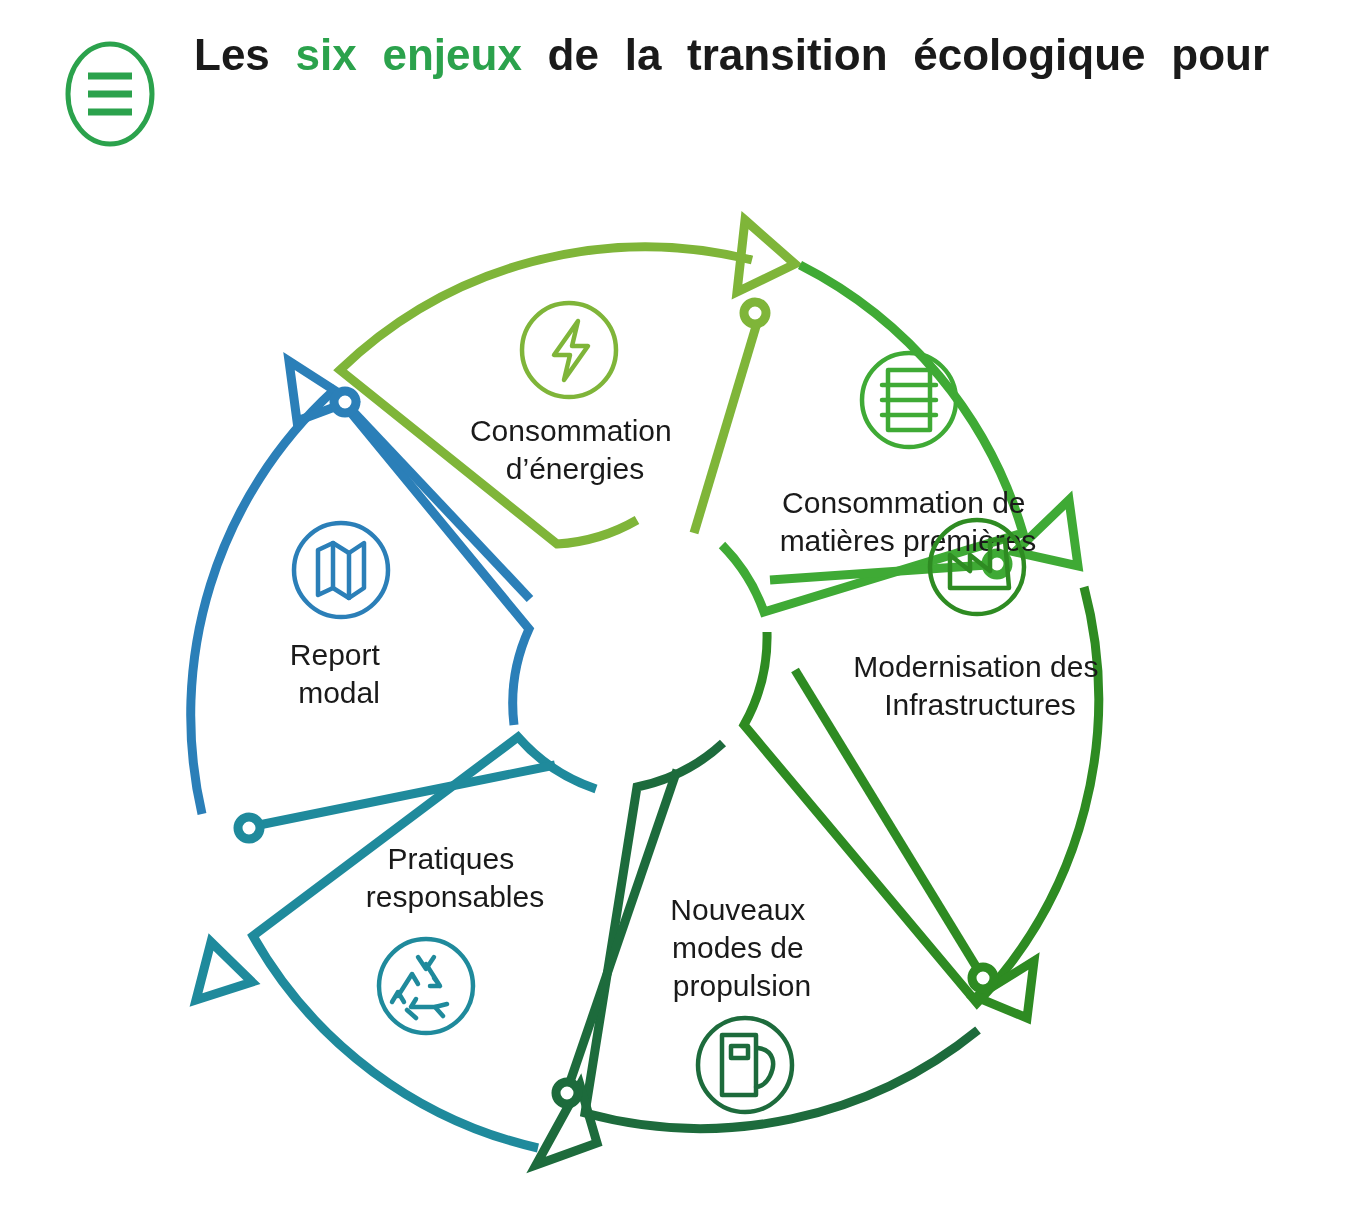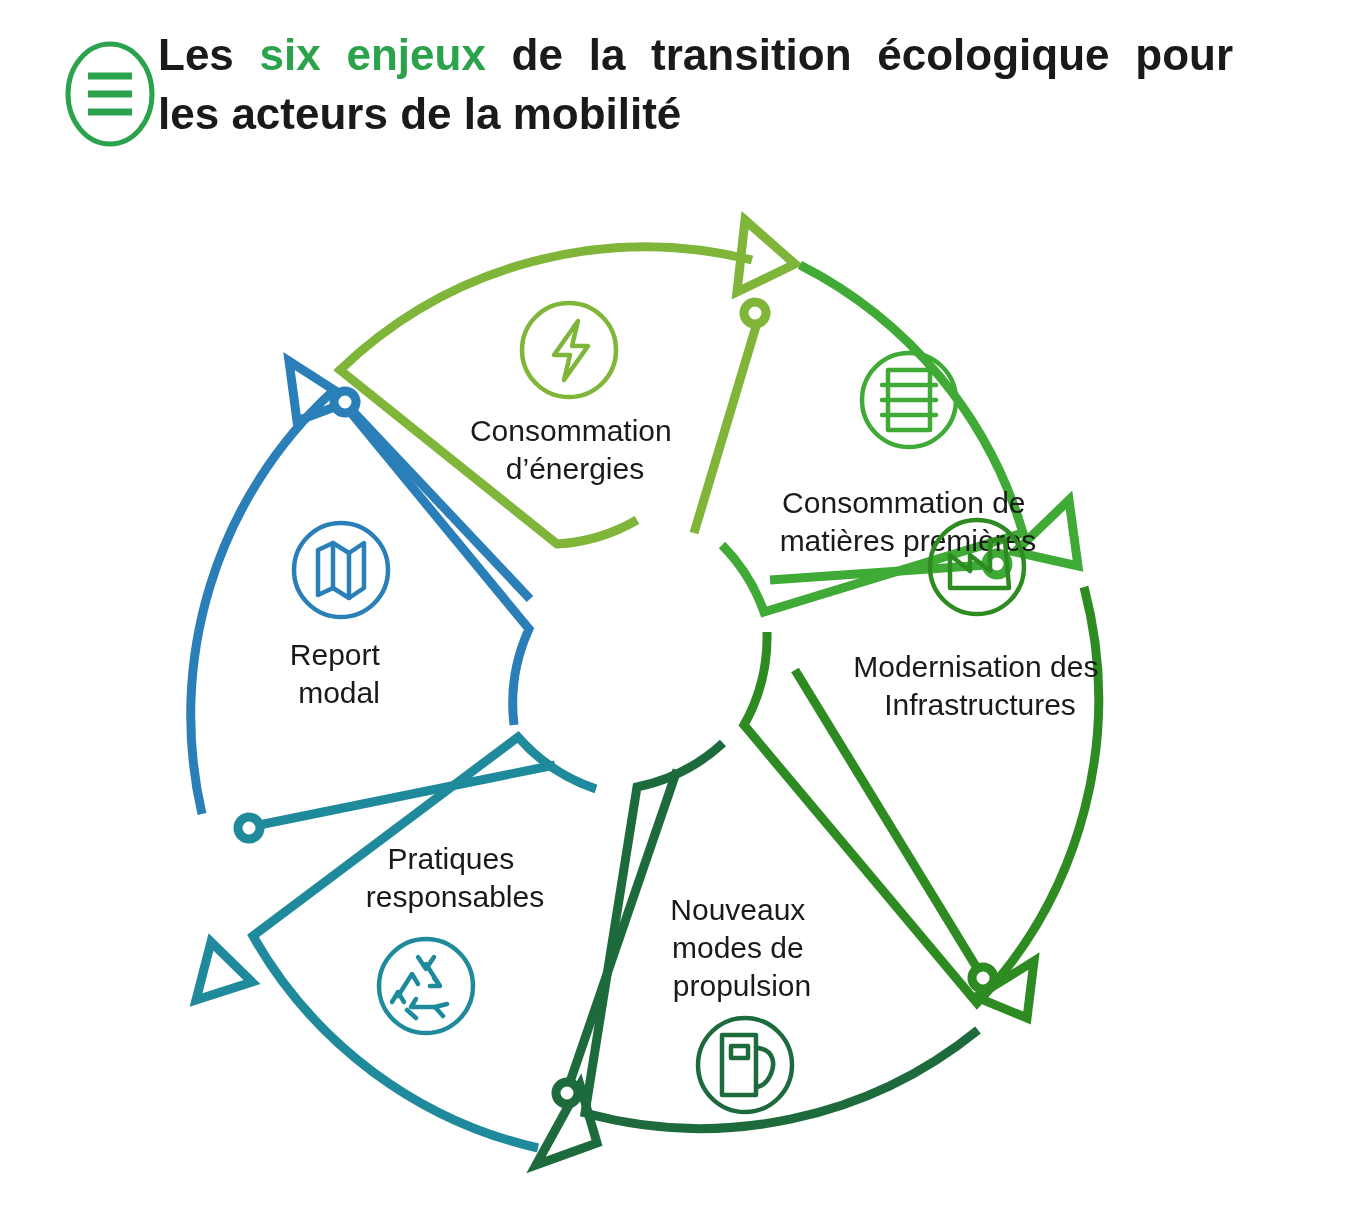--- a/index.html
+++ b/index.html
@@ -24,20 +24,21 @@
     height: 150px;
     display: flex;
     align-items: flex-start;
   }
   #menu-badge {
     margin-left: 62px;
     margin-top: 18px;
     flex: 0 0 auto;
   }
   #title-block {
+    margin-left: 36px;
     margin-top: 4px;
     max-width: 1090px;
   }
   .title-line {
     font-family: "Liberation Sans", sans-serif;
     font-size: 44px;
     font-weight: bold;
     color: #1a1a1a;
     line-height: 1.33;
     letter-spacing: 0px;
@@ -109,21 +110,20 @@
       <line x1="26" y1="36" x2="70" y2="36" stroke="#2ba24c" stroke-width="7" stroke-linecap="butt"></line>
       <line x1="26" y1="54" x2="70" y2="54" stroke="#2ba24c" stroke-width="7" stroke-linecap="butt"></line>
       <line x1="26" y1="72" x2="70" y2="72" stroke="#2ba24c" stroke-width="7" stroke-linecap="butt"></line>
     </svg>
   </div>
 
   <div id="title-block">
     <div class="title-line" id="title-line-1">
       <span>Les </span><span class="accent">six enjeux</span><span> de la transition écologique pour</span>
     </div>
-    <div class="title-line">les acteurs de la mobilité</div>
   </div>
 
 </div>
 
 <div id="diagram-wrap">
 <svg id="wheel" width="1358" height="1038" viewBox="0 0 1358 1038" aria-hidden="false">
 
   <g>
 
     <path class="petal-path" stroke="#7fb539" d="M 637 340

